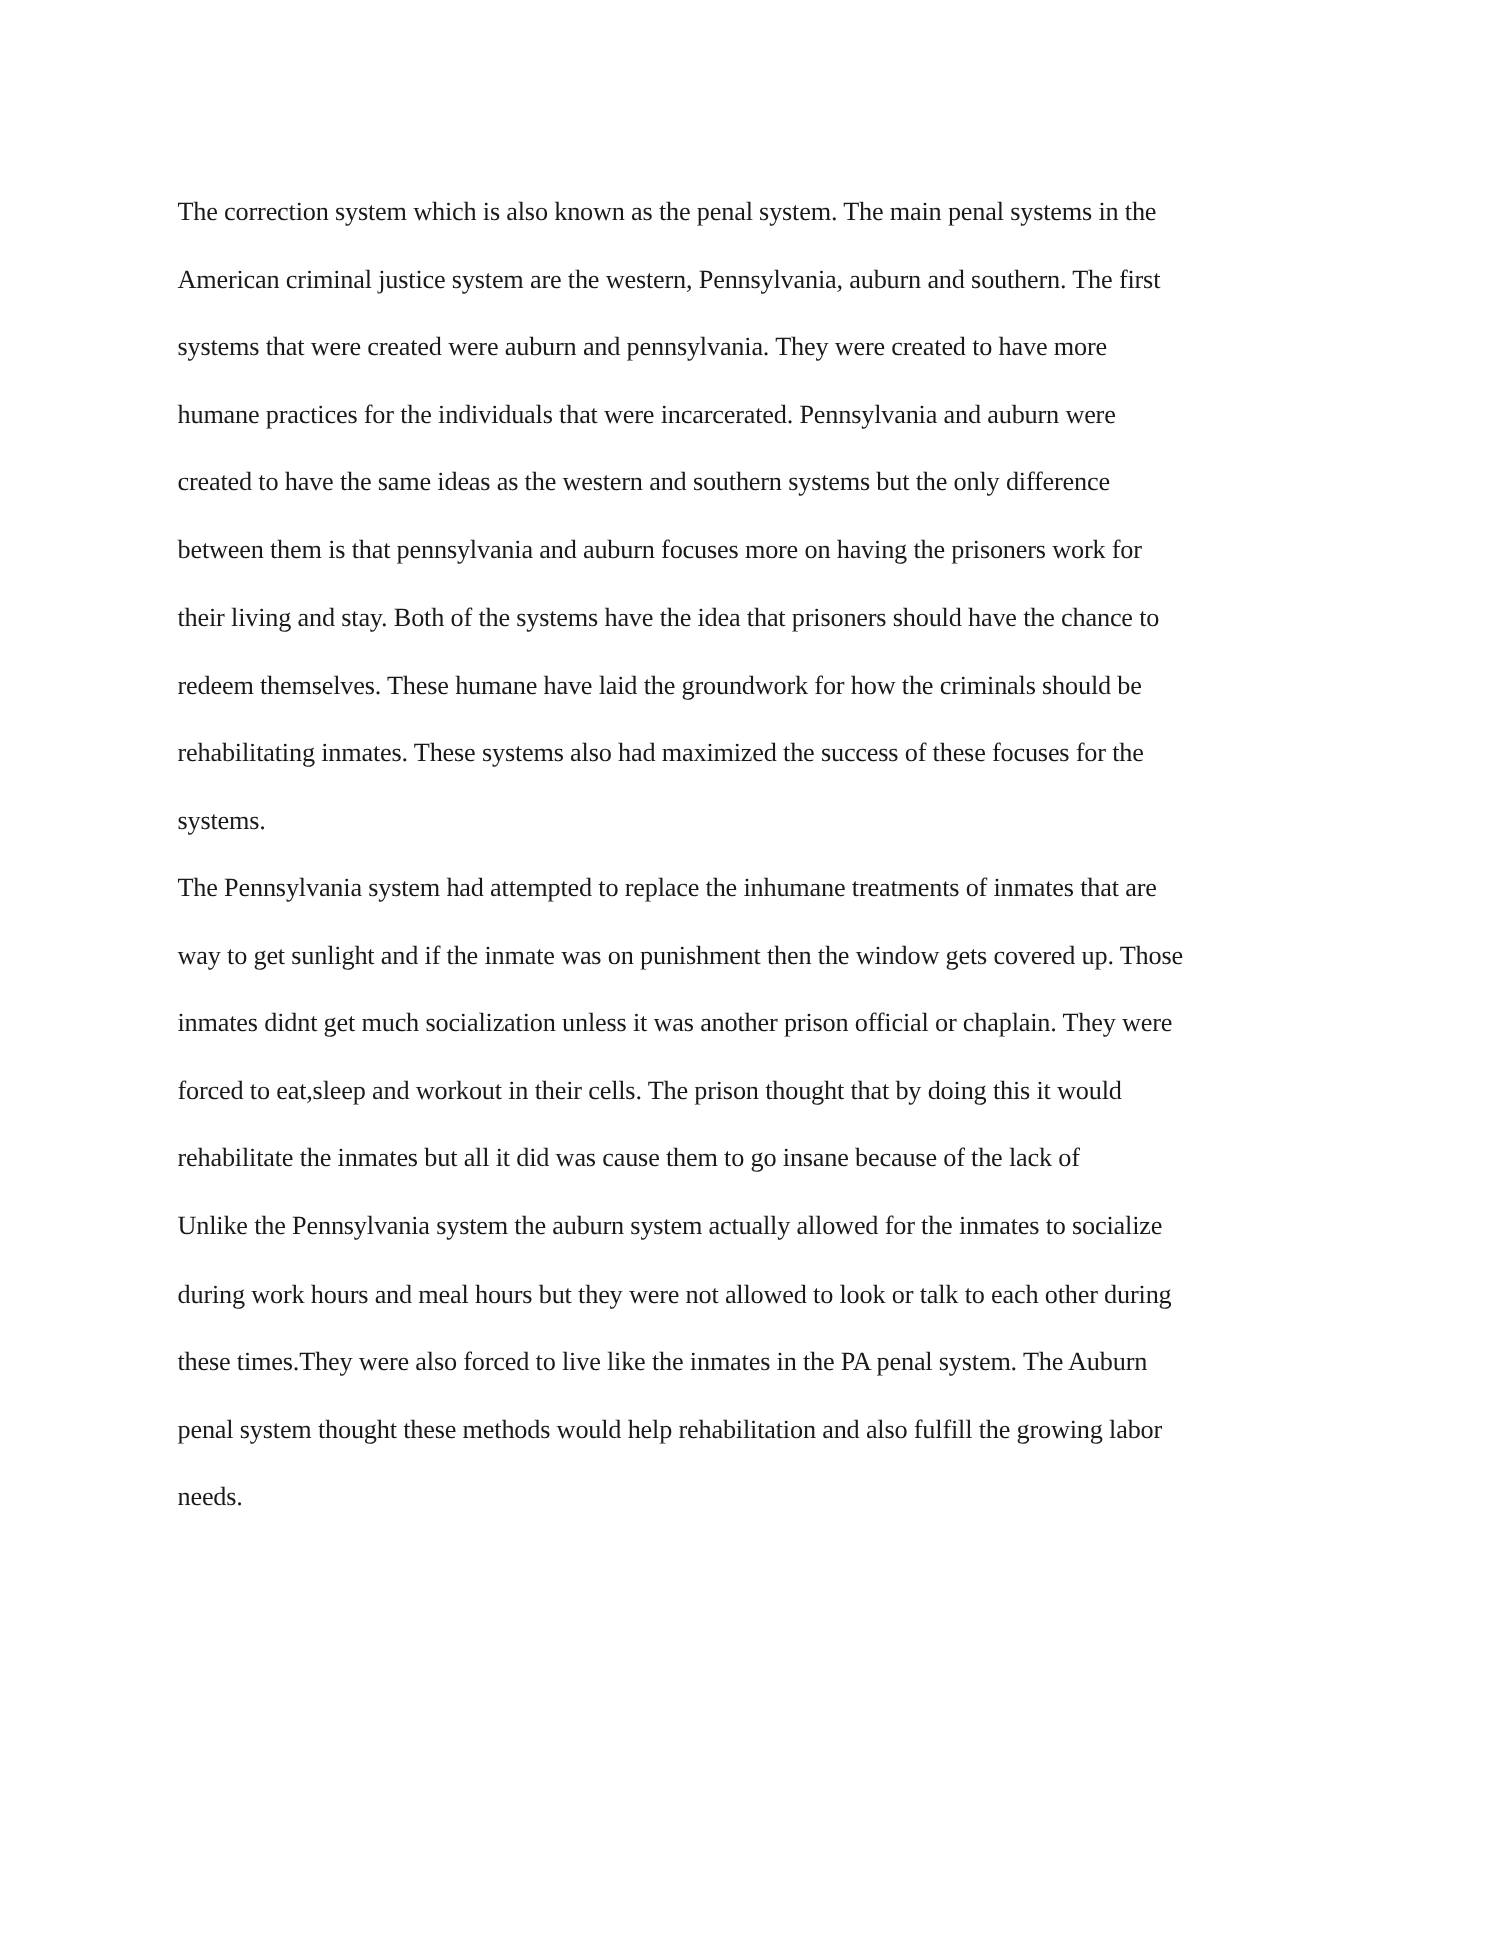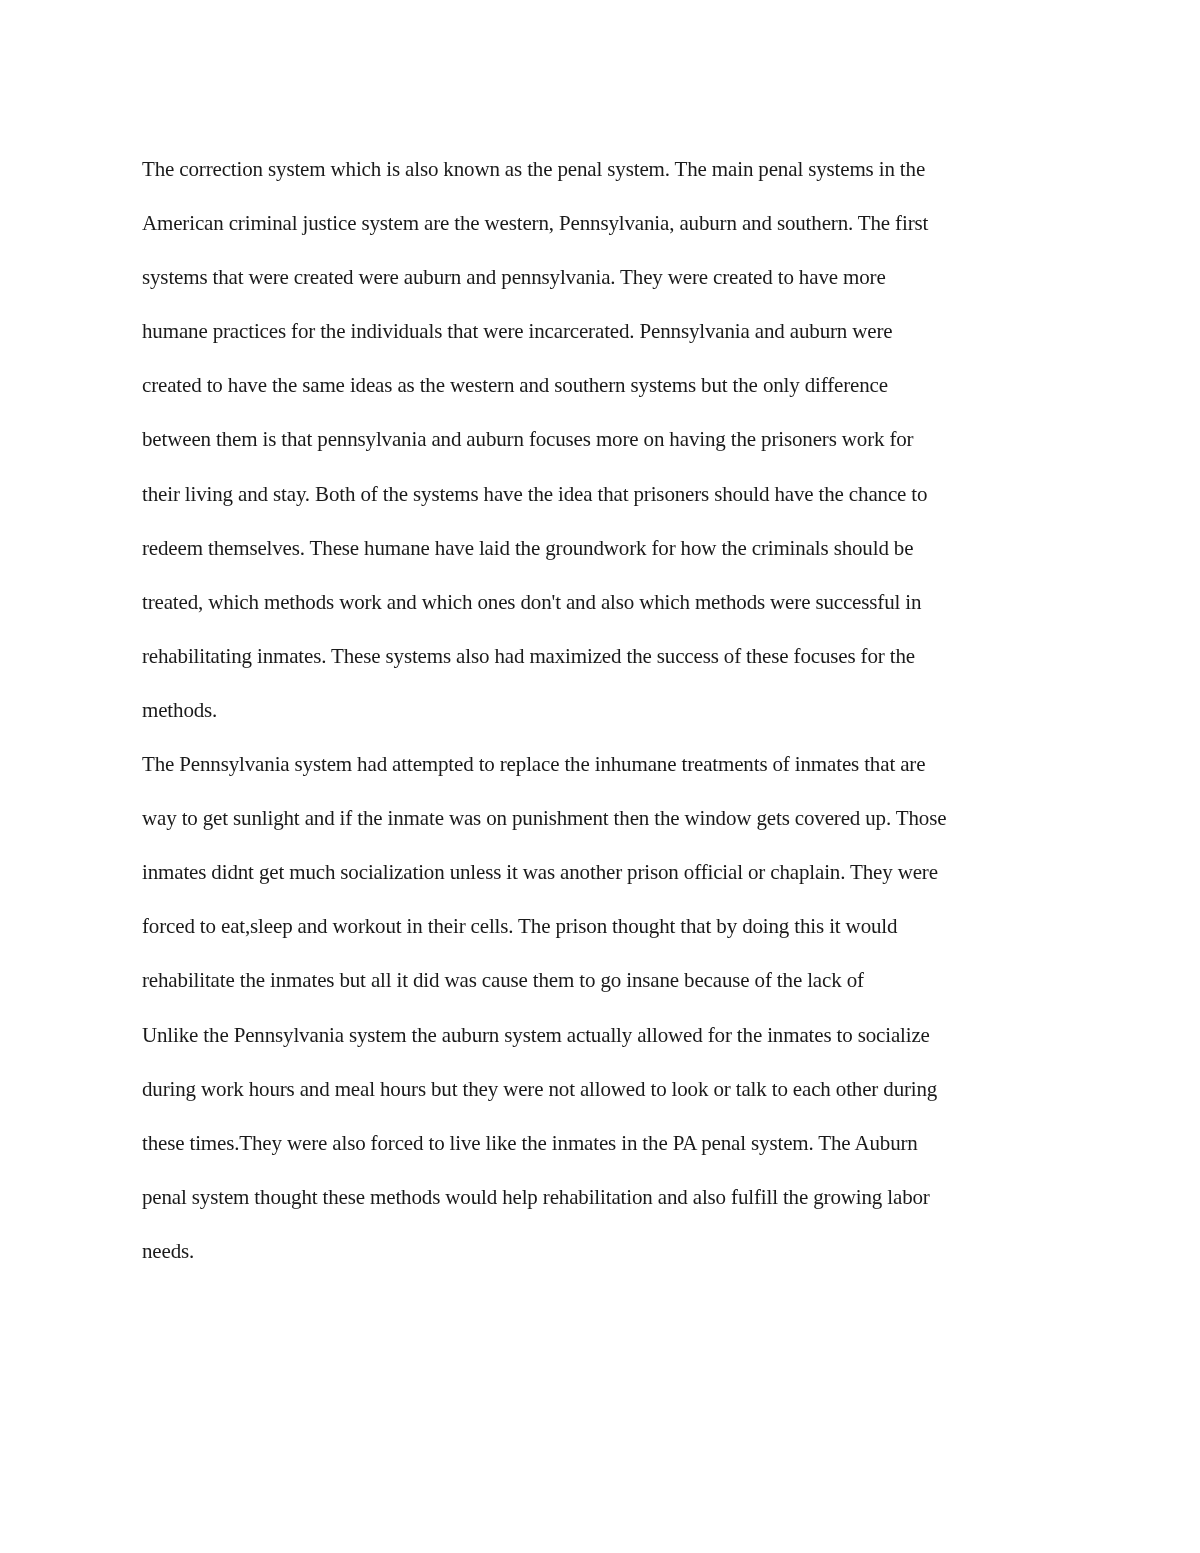--- a/index.html
+++ b/index.html
@@ -46,23 +46,22 @@
 
     <div class="paragraph">
       <div class="line">The correction system which is also known as the penal system. The main penal systems in the</div>
       <div class="line">American criminal justice system are the western, Pennsylvania, auburn and southern. The first</div>
       <div class="line">systems that were created were auburn and pennsylvania. They were created to have more</div>
       <div class="line">humane practices for the individuals that were incarcerated. Pennsylvania and auburn were</div>
       <div class="line">created to have the same ideas as the western and southern systems but the only difference</div>
       <div class="line">between them is that pennsylvania and auburn focuses more on having the prisoners work for</div>
       <div class="line">their living and stay. Both of the systems have the idea that prisoners should have the chance to</div>
       <div class="line">redeem themselves.  These humane have laid the groundwork for how the criminals should be</div>
-      <div class="line">treated, which methods work and which ones don't and also which methods were successful in</div>
       <div class="line">rehabilitating inmates. These systems also had maximized the success of these focuses for the</div>
-      <div class="line">methods.</div>
+      <div class="line">systems.</div>
     </div>
 
     <div class="paragraph">
       <div class="line">The Pennsylvania system had attempted to replace the inhumane treatments of inmates that are</div>
       <div class="line">way to get sunlight and if the inmate was on punishment then the window gets covered up. Those</div>
       <div class="line">inmates didnt get much socialization unless it was another prison official or chaplain. They were</div>
       <div class="line">forced to eat,sleep and workout in their cells. The prison thought that by doing this it would</div>
       <div class="line">rehabilitate the inmates but all it did was cause them to go insane because of the lack of</div>
     </div>
 

